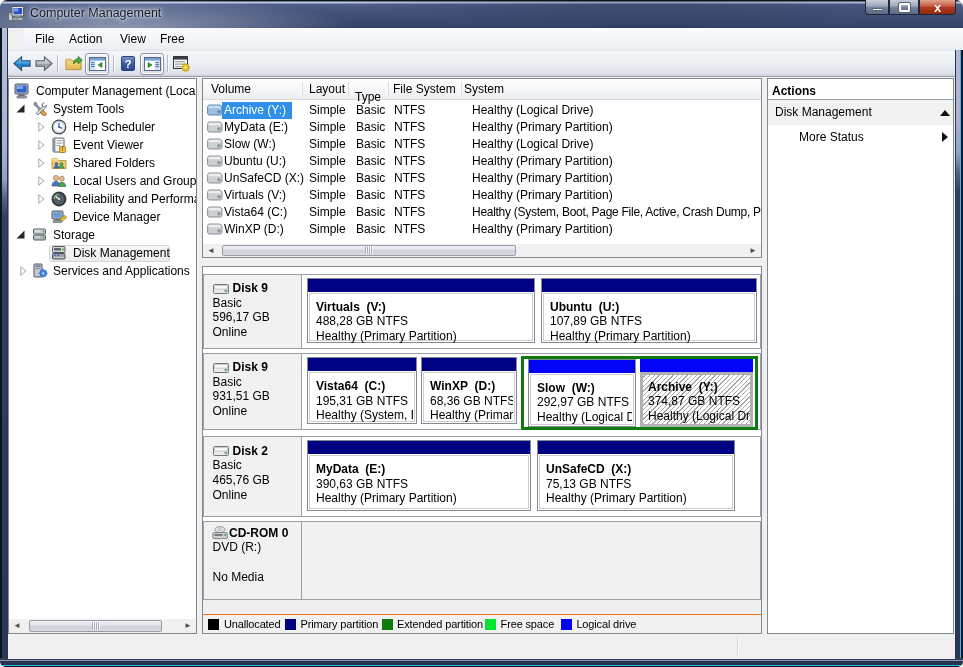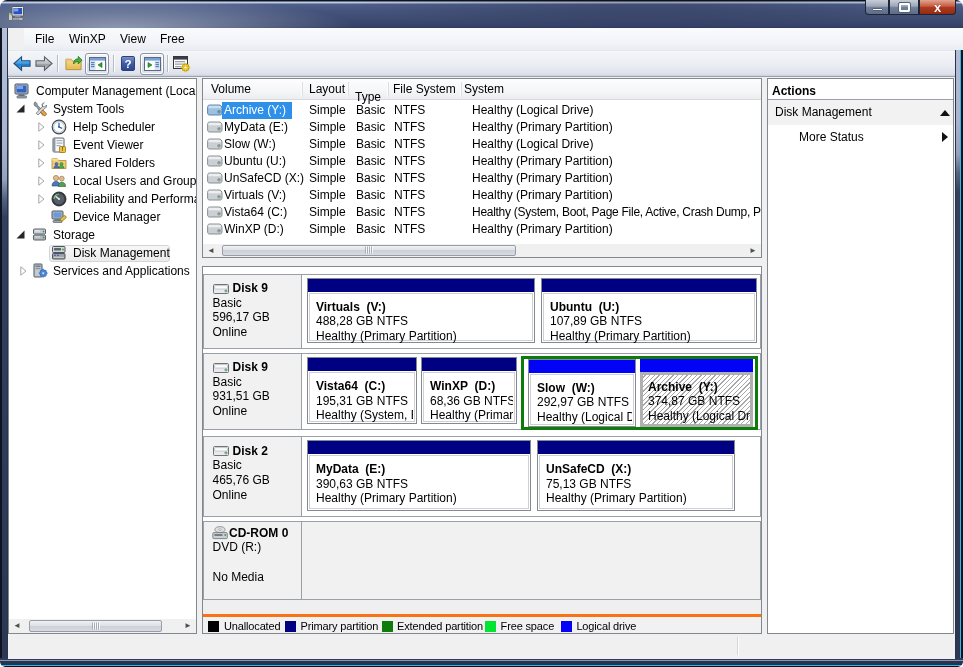--- a/index.html
+++ b/index.html
@@ -94,41 +94,42 @@
       <rect x="1.2" y="8.4" width="2.6" height="1" fill="#46b33c"></rect>
       <rect x="4" y="1.5" width="11.5" height="9.5" rx="0.8" fill="#e8e9ea" stroke="#55595e" stroke-width="1"></rect>
       <rect x="5.4" y="3" width="8.7" height="6.3" fill="#2a50c0"></rect>
       <rect x="5.8" y="3.4" width="4.5" height="3" fill="#7ba0ec"></rect>
       <rect x="7" y="11" width="5.5" height="1.5" fill="#878f98"></rect>
       <rect x="4.5" y="12.8" width="10.5" height="2.4" rx="0.6" fill="#cfd3d8" stroke="#5a6065" stroke-width="0.8"></rect>
       <rect x="5.6" y="13.6" width="1.4" height="0.9" fill="#6a7077"></rect>
         <rect x="7.6" y="13.6" width="1.4" height="0.9" fill="#6a7077"></rect>
         <rect x="9.6" y="13.6" width="1.4" height="0.9" fill="#6a7077"></rect>
     </svg>
+    <span class="ttl">Computer Management</span>
     <div id="caps">
       <div id="cap-min" class="cap">
           <div class="gl" style="left:6px;top:8px;width:11px;height:3px;background:#fff;border:1px solid #56606f;border-radius:1px"></div>
         </div>
       <div id="cap-max" class="cap">
           <div class="gl" style="left:9px;top:3px;width:11px;height:9px;border:2.5px solid #fff;outline:1px solid #56606f;border-radius:1px"></div>
         </div>
       <div id="cap-close" class="cap">
           <div class="gl" style="left:14px;top:0px;font-weight:bold;font-size:13px;color:#fff;text-shadow:0 0 1px #6a2415">x</div>
         </div>
     </div>
   </div>
 
   <div id="b-left" class="abs"></div>
   <div id="b-right" class="abs"></div>
   <div id="b-bottom" class="abs"></div>
   <div id="b-bottom-hl" class="abs"></div>
 
   <div id="menubar" class="abs">
     <span style="left:11px">File</span>
-      <span style="left:45px">WinXP</span>
+      <span style="left:45px">Action</span>
       <span style="left:96px">View</span>
       <span style="left:136px">Free</span>
   </div>
 
   <div id="toolbar" class="abs">
 
     <svg style="left:4px;top:4px" width="20" height="17" viewBox="0 0 22 19">
       <path d="M10.5 2 L2 9.5 L10.5 17 L10.5 12.5 L20 12.5 L20 6.5 L10.5 6.5 Z" fill="url(#bg1)" stroke="#1c4f7e" stroke-width="1.2"></path>
       <defs>
           <linearGradient id="bg1" x1="0" y1="0" x2="0" y2="1">
@@ -570,21 +571,21 @@
     </div>
     <div class="pbox" style="left:104px;top:173px;width:224px;height:71px">
         <div class="pbar" style="background:#000082"></div>
       <div class="ptxt"><span class="b">MyData&nbsp; (E:)</span><br>390,63 GB NTFS<br>Healthy (Primary Partition)</div>
       </div>
     <div class="pbox" style="left:334px;top:173px;width:198px;height:71px">
         <div class="pbar" style="background:#000082"></div>
       <div class="ptxt"><span class="b">UnSafeCD&nbsp; (X:)</span><br>75,13 GB NTFS<br>Healthy (Primary Partition)</div>
       </div>
     <div style="position:absolute;left:0;top:332.5px;width:558px;height:14.5px;background:#efefef"></div>
-    <div id="legend" style="position:absolute;left:0;top:347px;width:558px;height:19px;border-top:3px solid #f97316;background:#f1f1f1;font-size:11px;letter-spacing:-0.15px">
+    <div id="legend" style="position:absolute;left:0;top:347px;width:558px;height:19px;border-top:1px solid #f97316;background:#f1f1f1;font-size:11px;letter-spacing:-0.15px">
       <div style="position:absolute;left:5.3px;top:3.5px;width:11px;height:11px;background:#000"></div>
       <span style="position:absolute;left:21px;top:1.5px;line-height:15px">Unallocated</span>
       <div style="position:absolute;left:82.4px;top:3.5px;width:11px;height:11px;background:#000082"></div>
       <span style="position:absolute;left:97.6px;top:1.5px;line-height:15px">Primary partition</span>
       <div style="position:absolute;left:178.7px;top:3.5px;width:11px;height:11px;background:#0d7c0d"></div>
       <span style="position:absolute;left:194px;top:1.5px;line-height:15px">Extended partition</span>
       <div style="position:absolute;left:282.3px;top:3.5px;width:11px;height:11px;background:#00e432"></div>
       <span style="position:absolute;left:297.6px;top:1.5px;line-height:15px">Free space</span>
       <div style="position:absolute;left:358.2px;top:3.5px;width:11px;height:11px;background:#0203f6"></div>
       <span style="position:absolute;left:373.4px;top:1.5px;line-height:15px">Logical drive</span>

